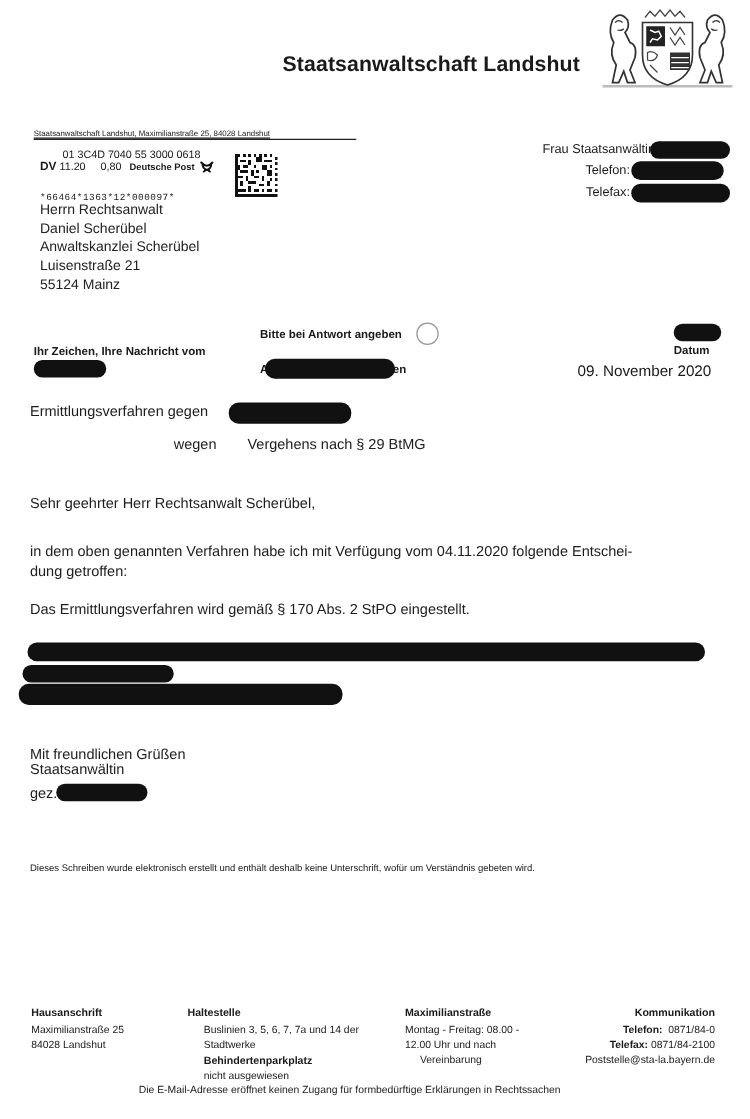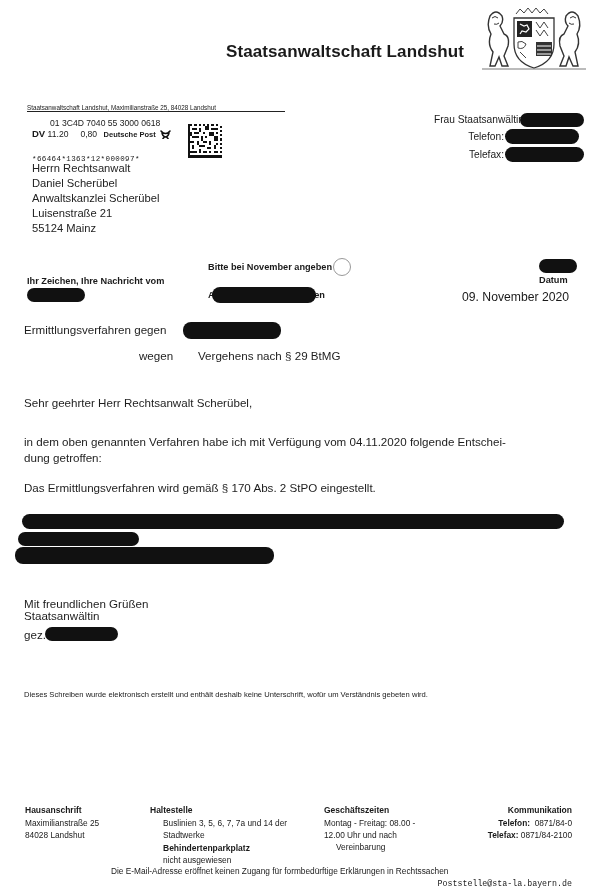--- a/index.html
+++ b/index.html
@@ -135,21 +135,21 @@
 <div class="abs contact" style="top:114px; right:76px;">Frau Staatsanwältin</div>
 <div class="redact" style="left:520px; top:113px; width:64px; height:14px;"></div>
 <div class="abs contact" style="top:131px; right:96px;">Telefon:</div>
 <div class="redact" style="left:505px; top:129px; width:74px; height:15px;"></div>
 <div class="abs contact" style="top:149px; right:96px;">Telefax:</div>
 <div class="redact" style="left:505px; top:147px; width:79px; height:15px;"></div>
 
 <div class="abs ref-label" style="left:27px; top:276px;">Ihr Zeichen, Ihre Nachricht vom</div>
 <div class="redact" style="left:27px; top:288px; width:58px; height:14px;"></div>
 
-<div class="abs ref-label" style="left:208px; top:262px;">Bitte bei November angeben</div>
+<div class="abs ref-label" style="left:208px; top:262px;">Bitte bei Antwort angeben</div>
 <div class="abs ref-label" style="left:208px; top:274px;margin-top:16px;">Akten - / Geschäftszeichen</div>
 <div class="abs" style="left:333px; top:258px; width:18px; height:18px; border:1px solid #999; border-radius:50%;"></div>
 <div class="redact" style="left:212px; top:287px; width:104px; height:16px;"></div>
 
 <div class="redact" style="left:539px; top:259px; width:38px; height:14px;"></div>
 <div class="abs ref-label" style="left:539px; top:275px;">Datum</div>
 <div class="abs date">09. November 2020</div>
 
 <div class="abs body-text" style="top:323px;">Ermittlungsverfahren gegen</div>
 <div class="redact" style="left:183px; top:322px; width:98px; height:17px;"></div>
@@ -175,29 +175,29 @@
 <div class="abs foot-h" style="left:25px; top:805px;">Hausanschrift</div>
 <div class="abs foot-t" style="left:25px; top:818px;">Maximilianstraße 25</div>
 <div class="abs foot-t" style="left:25px; top:830px;">84028 Landshut</div>
 
 <div class="abs foot-h" style="left:150px; top:805px;">Haltestelle</div>
 <div class="abs foot-t" style="left:163px; top:818px;">Buslinien 3, 5, 6, 7, 7a und 14 der</div>
 <div class="abs foot-t" style="left:163px; top:830px;">Stadtwerke</div>
 <div class="abs foot-h" style="left:163px; top:843px;">Behindertenparkplatz</div>
 <div class="abs foot-t" style="left:163px; top:855px;">nicht ausgewiesen</div>
 
-<div class="abs foot-h" style="left:324px; top:805px;">Geschäftszeiten</div>
+<div class="abs foot-h" style="left:324px; top:805px;">Maximilianstraße</div>
 <div class="abs foot-t" style="left:324px; top:818px;">Montag - Freitag: 08.00 -</div>
 <div class="abs foot-t" style="left:324px; top:830px;">12.00 Uhr und nach</div>
 <div class="abs foot-t" style="left:336px; top:842px;">Vereinbarung</div>
 
 <div class="abs foot-h" style="right:28px; top:805px; text-align:right;">Kommunikation</div>
 <div class="abs foot-t" style="right:28px; top:818px; text-align:right;">
   <b>Telefon:</b>&nbsp;
   <span>0871/84-0</span>
 </div>
 <div class="abs foot-t" style="right:28px; top:830px; text-align:right;">
   <b>Telefax:</b>
   <span>0871/84-2100</span>
 </div>
-<div class="abs foot-t" style="right:28px; top:878px; text-align:right;font-family:Liberation Mono, monospace;">Poststelle@sta-la.bayern.de</div>
+<div class="abs foot-t" style="right:28px; top:842px; text-align:right;">Poststelle@sta-la.bayern.de</div>
 
 <div class="abs foot-bottom">Die E-Mail-Adresse eröffnet keinen Zugang für formbedürftige Erklärungen in Rechtssachen</div>
 
 </body></html>

